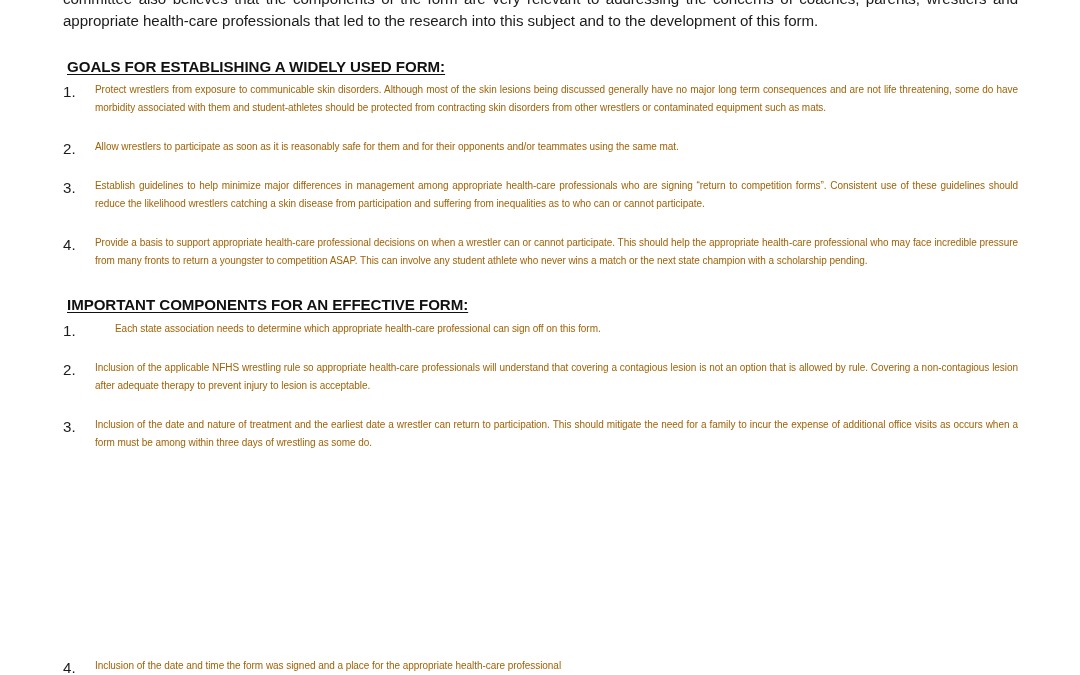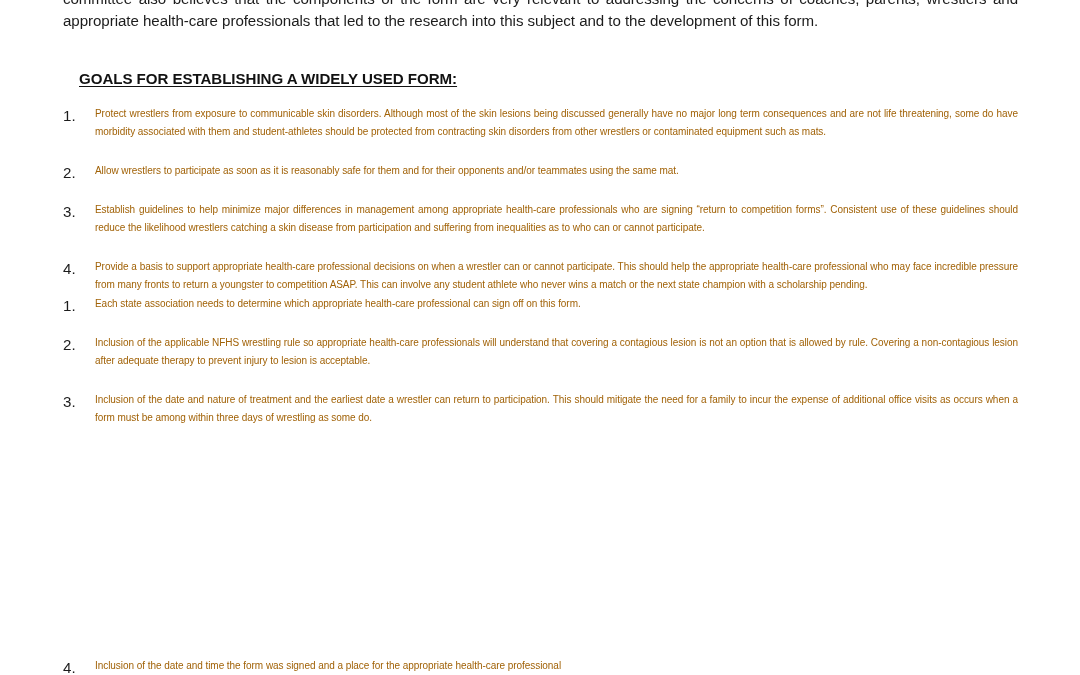--- a/index.html
+++ b/index.html
@@ -50,21 +50,21 @@
     margin-top: -12px;
   }
 
   
   .section-heading {
     font-size: 15.1px;
     line-height: 21.8px;
     font-weight: bold;
     text-decoration: underline;
     text-underline-offset: 2px;
-    margin: 16px;
+    margin: 4px;
     padding-top: 20px;
     letter-spacing: -0.05px;
     color: #111111;
     display: block;
   }
   .section-heading span.h-inner {
     display: inline;
     white-space: nowrap;
   }
 
@@ -97,20 +97,21 @@
     font-size: 10px;
     line-height: 18px;
     text-align: justify;
     text-justify: inter-word;
     letter-spacing: -0.05px;
     color: #a16207;
     hyphens: none;
   }
   .item-text.nojust {
     text-align: left;
+    margin-left: 20px;
   }
 
   
   .bottom-clip {
     position: absolute;
     left: 63px;
     top: 661px;
     width: 955px;
     height: 14px;
     overflow: hidden;
@@ -153,20 +154,21 @@
           <span class="item-text">Establish guidelines to help minimize major differences in management among appropriate health-care professionals who are signing “return to competition forms”. Consistent use of these guidelines should reduce the likelihood wrestlers catching a skin disease from participation and suffering from inequalities as to who can or cannot participate.</span>
         </li>
         <li>
           <span class="item-num">4.</span>
           <span class="item-text">Provide a basis to support appropriate health-care professional decisions on when a wrestler can or cannot participate. This should help the appropriate health-care professional who may face incredible pressure from many fronts to return a youngster to competition ASAP. This can involve any student athlete who never wins a match or the next state champion with a scholarship pending.</span>
         </li>
       </ol>
     </div>
 
     <div>
+      <div class="section-heading"><span class="h-inner">IMPORTANT COMPONENTS FOR AN EFFECTIVE FORM:</span></div>
 
       <ol class="numlist">
         <li class="first-item">
           <span class="item-num">1.</span>
           <span class="item-text nojust">Each state association needs to determine which appropriate health-care professional can sign off on this form.</span>
         </li>
         <li>
           <span class="item-num">2.</span>
           <span class="item-text">Inclusion of the applicable NFHS wrestling rule so appropriate health-care professionals will understand that covering a contagious lesion is not an option that is allowed by rule.  Covering a non-contagious lesion after adequate therapy to prevent injury to lesion is acceptable.</span>
         </li>

